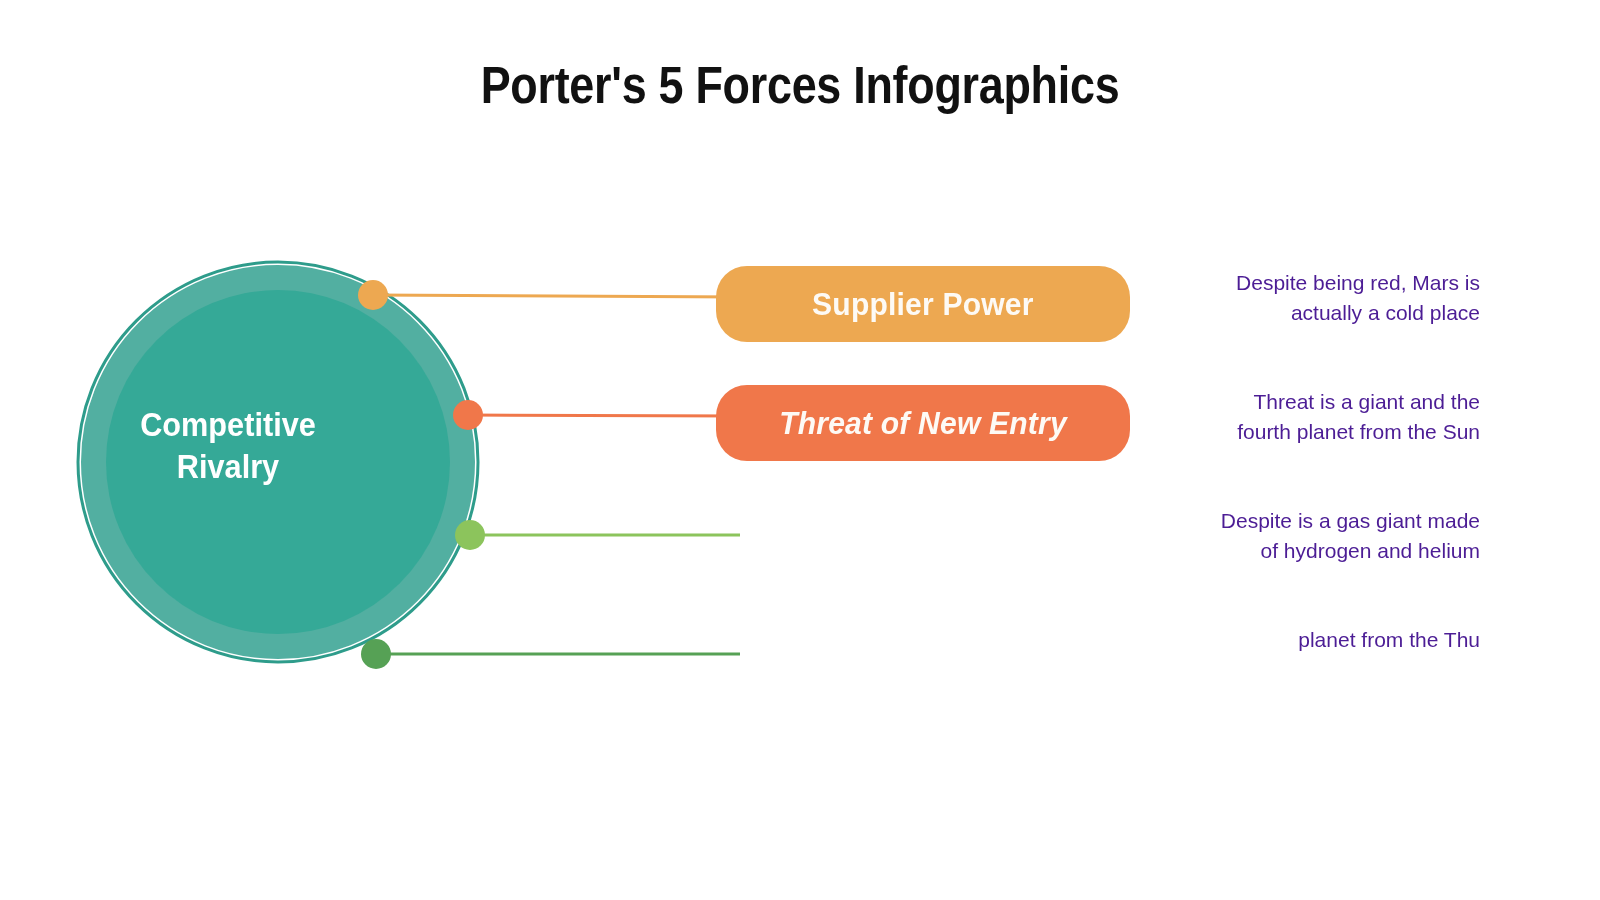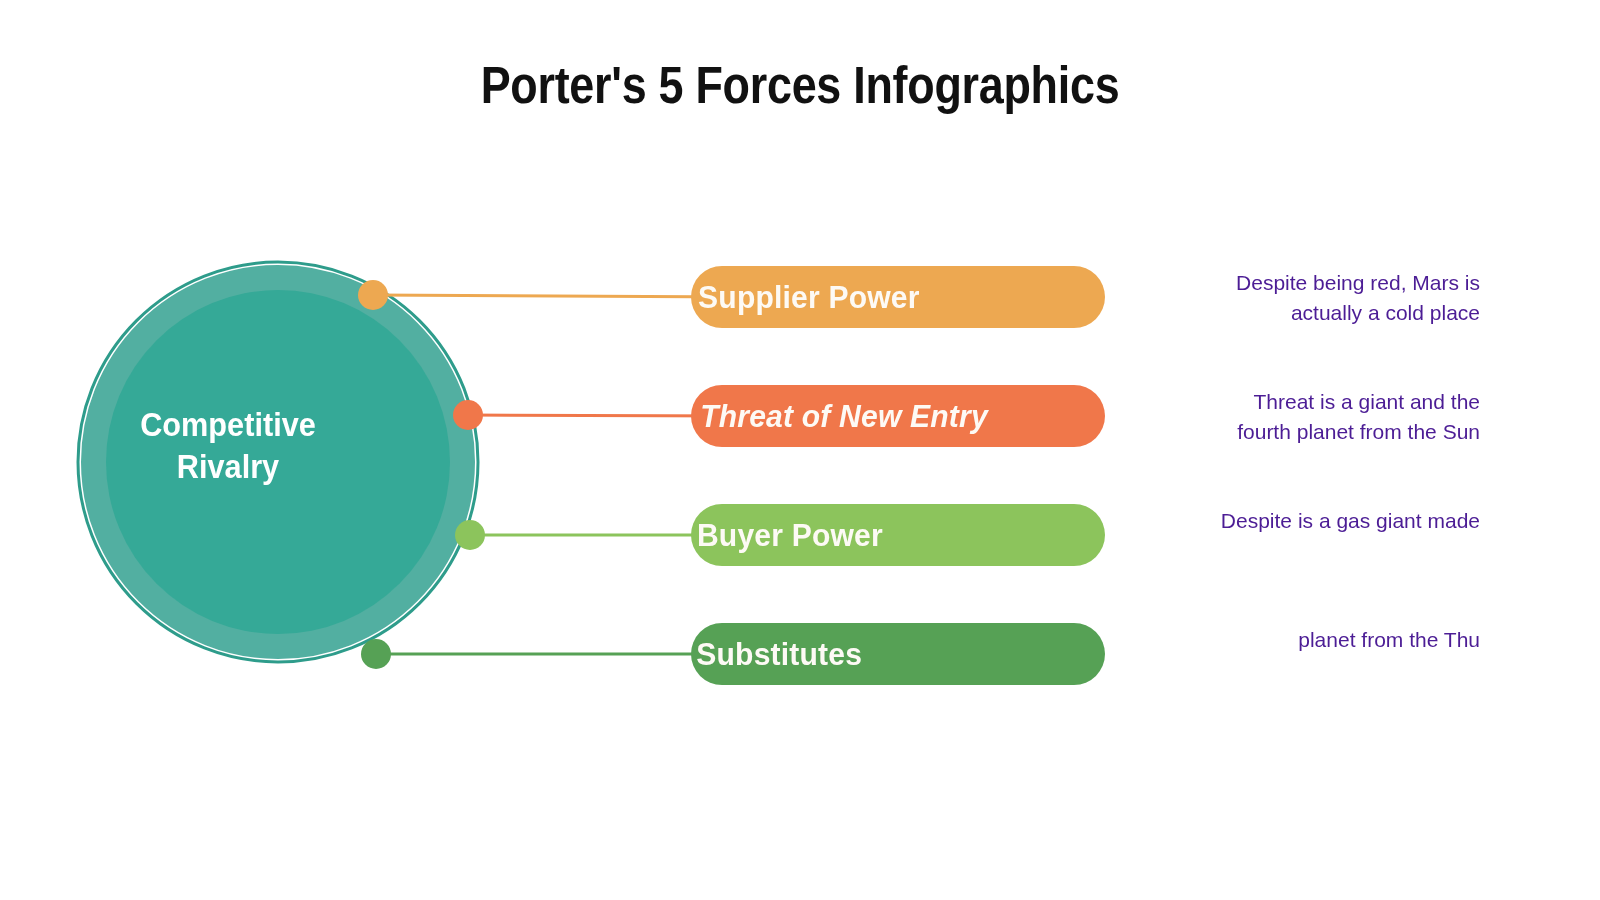--- a/index.html
+++ b/index.html
@@ -75,26 +75,27 @@
 
   
   .force-row {
     position: absolute;
     left: 0;
     width: 1600px;
     height: 64px;
   }
   .pill {
     position: absolute;
-    left: 691px;
+    left: 716px;
     width: 414px;
-    height: 62px;
+    height: 76px;
     border-radius: 31px;
     display: flex;
     align-items: center;
+    justify-content: center;
     box-sizing: border-box;
   }
   .pill-label {
     font-family: "Liberation Sans Narrow", "Liberation Sans", sans-serif;
     font-size: 32px;
     font-weight: bold;
     color: #fdfaf5;
     letter-spacing: 0.2px;
     transform: scaleX(0.94);
     transform-origin: center center;
@@ -158,29 +159,24 @@
     <span class="pill-label">Threat of New Entry</span>
   </div>
   <div class="desc" style="top: 2px;">
     <div>Threat is a giant and the</div>
     <div>fourth planet from the Sun</div>
   </div>
 </div>
 
 <div class="force-row" id="row-2" style="top: 504px;">
   <div class="node-dot" id="dot-2" style="background: rgb(140, 196, 92); left: 455px; top: 16px;"></div>
-  <div class="pill" id="pill-2" style="background: rgb(140, 196, 92); top: 0px;">
-    <span class="pill-label">Buyer Power</span>
-  </div>
   <div class="desc" style="top: 2px;">
     <div>Despite is a gas giant made</div>
+    <div>of hydrogen and helium</div>
   </div>
 </div>
 
 <div class="force-row" id="row-3" style="top: 623px;">
   <div class="node-dot" id="dot-3" style="background: rgb(86, 161, 85); left: 361px; top: 16px;"></div>
-  <div class="pill" id="pill-3" style="background: rgb(86, 161, 85); top: 0px;">
-    <span class="pill-label">Substitutes</span>
-  </div>
   <div class="desc" style="top: 2px;">
     <div>planet from the Thu</div>
   </div>
 </div>
 
 </body></html>

